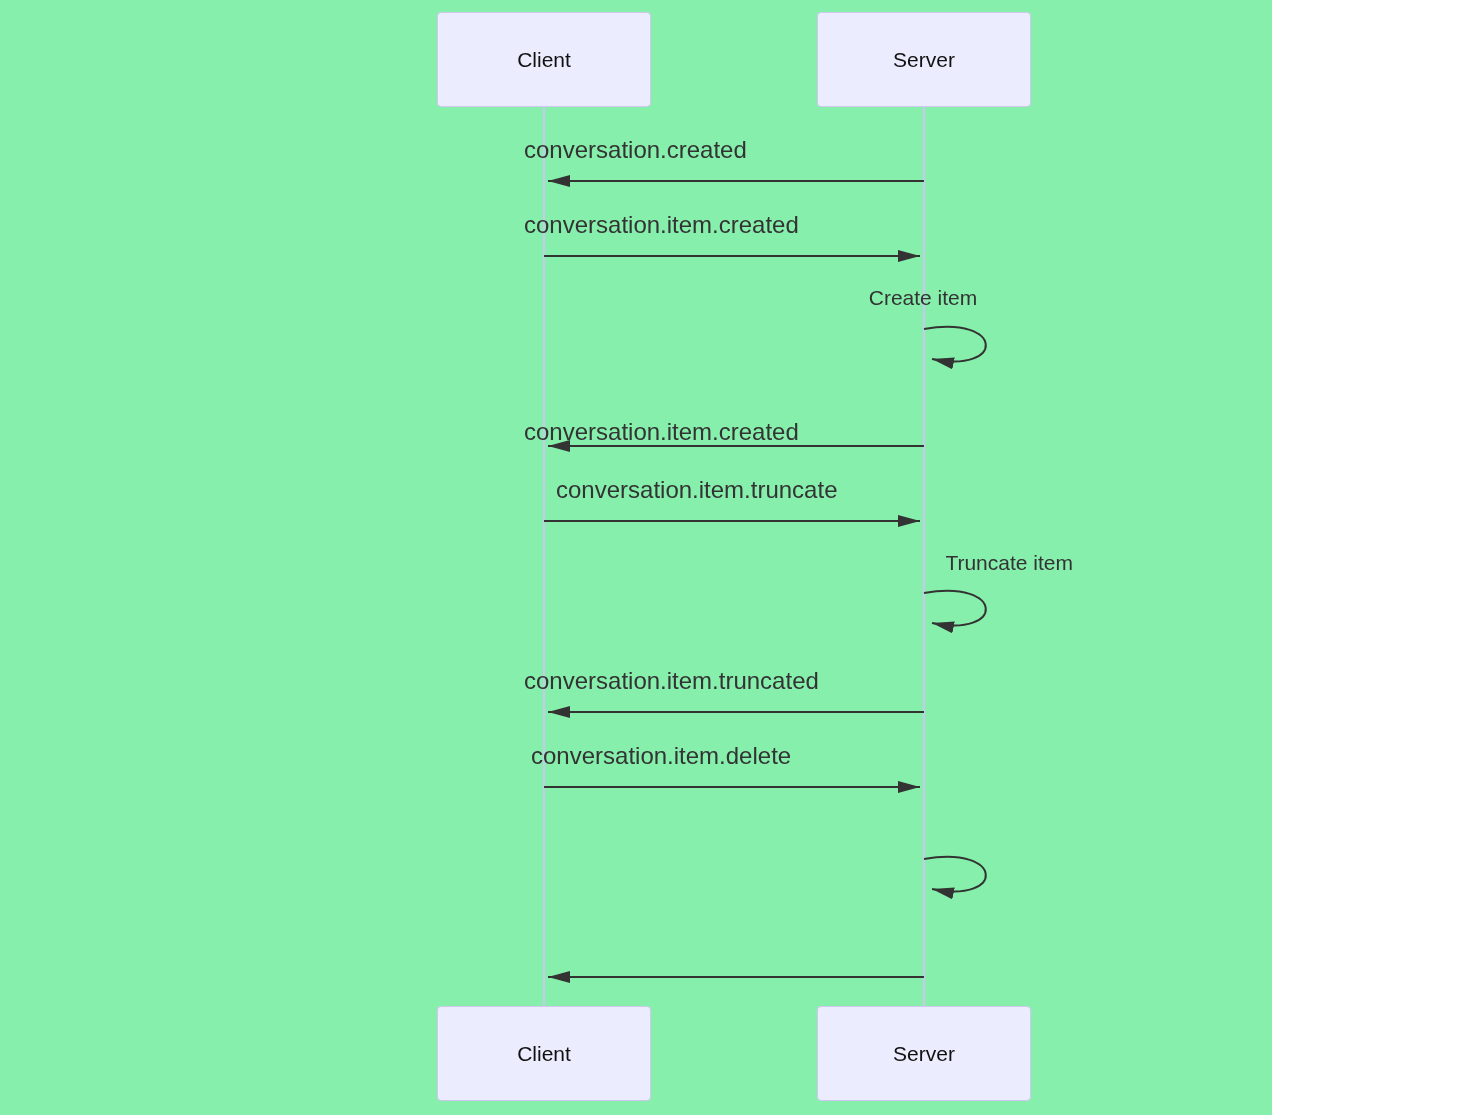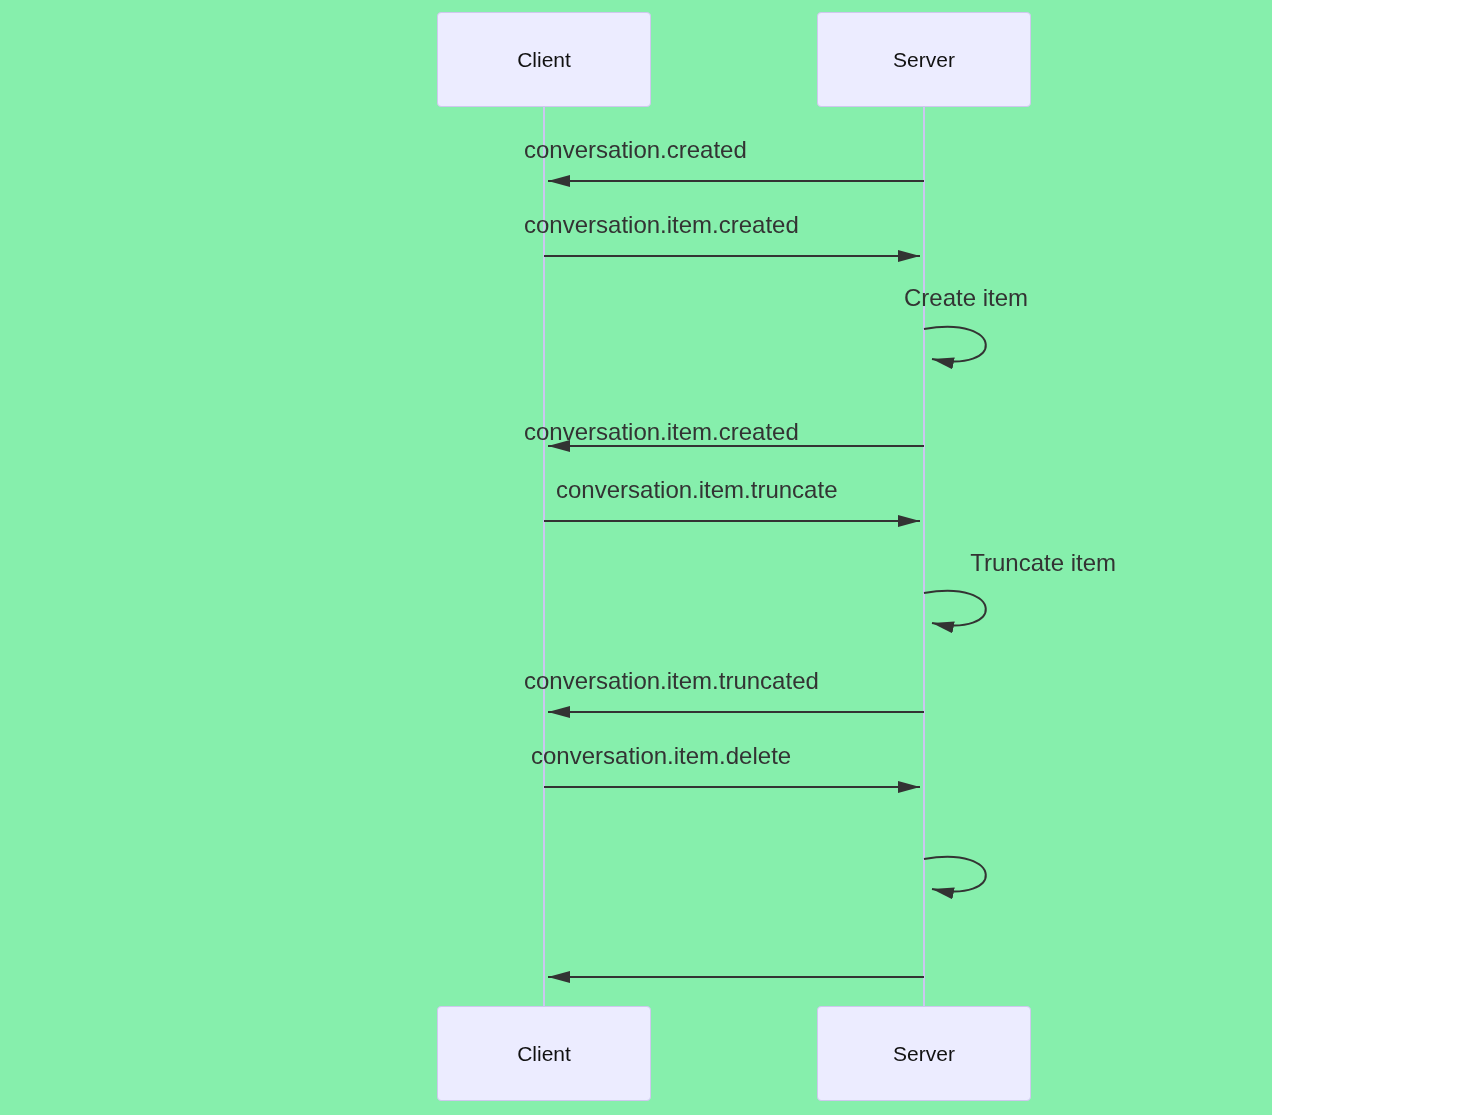--- a/index.html
+++ b/index.html
@@ -40,26 +40,26 @@
     width: 380px;
     height: 28px;
     line-height: 28px;
     text-align: left;
     font-size: 24px;
     color: #333333;
     white-space: nowrap;
   }
   .self-label {
     position: absolute;
-    left: 816px;
+    left: 773px;
     width: 300px;
     height: 28px;
     line-height: 28px;
     text-align: center;
-    font-size: 24px;
+    font-size: 21px;
     color: #333333;
     white-space: nowrap;
   }
   .lifeline {
     stroke: #CBC7F0;
     stroke-width: 2;
   }
   .msg-line, .self-loop {
     stroke: #333333;
     stroke-width: 2;

